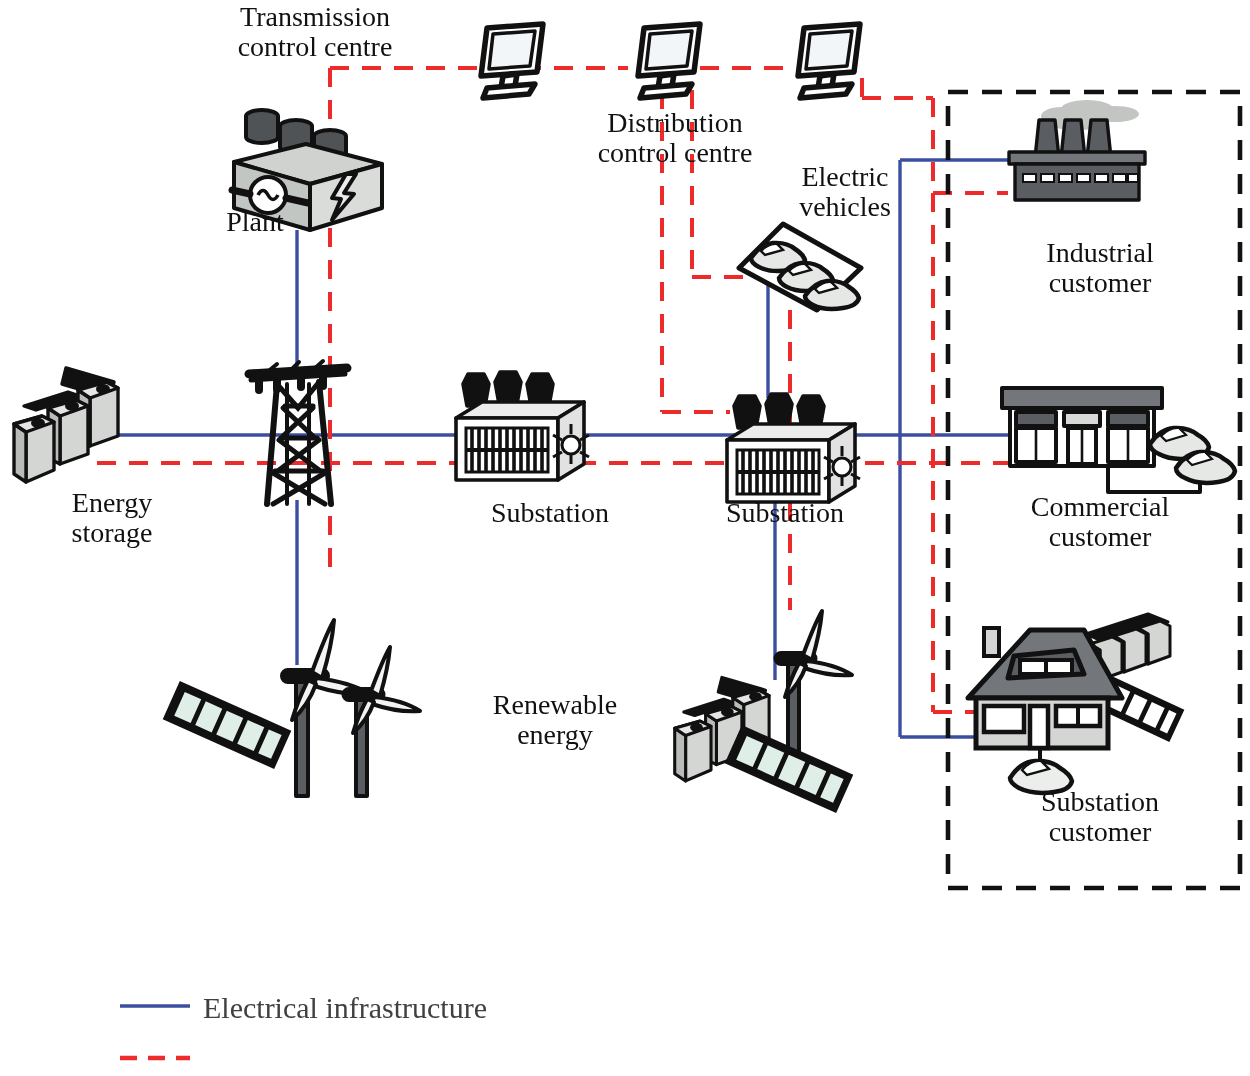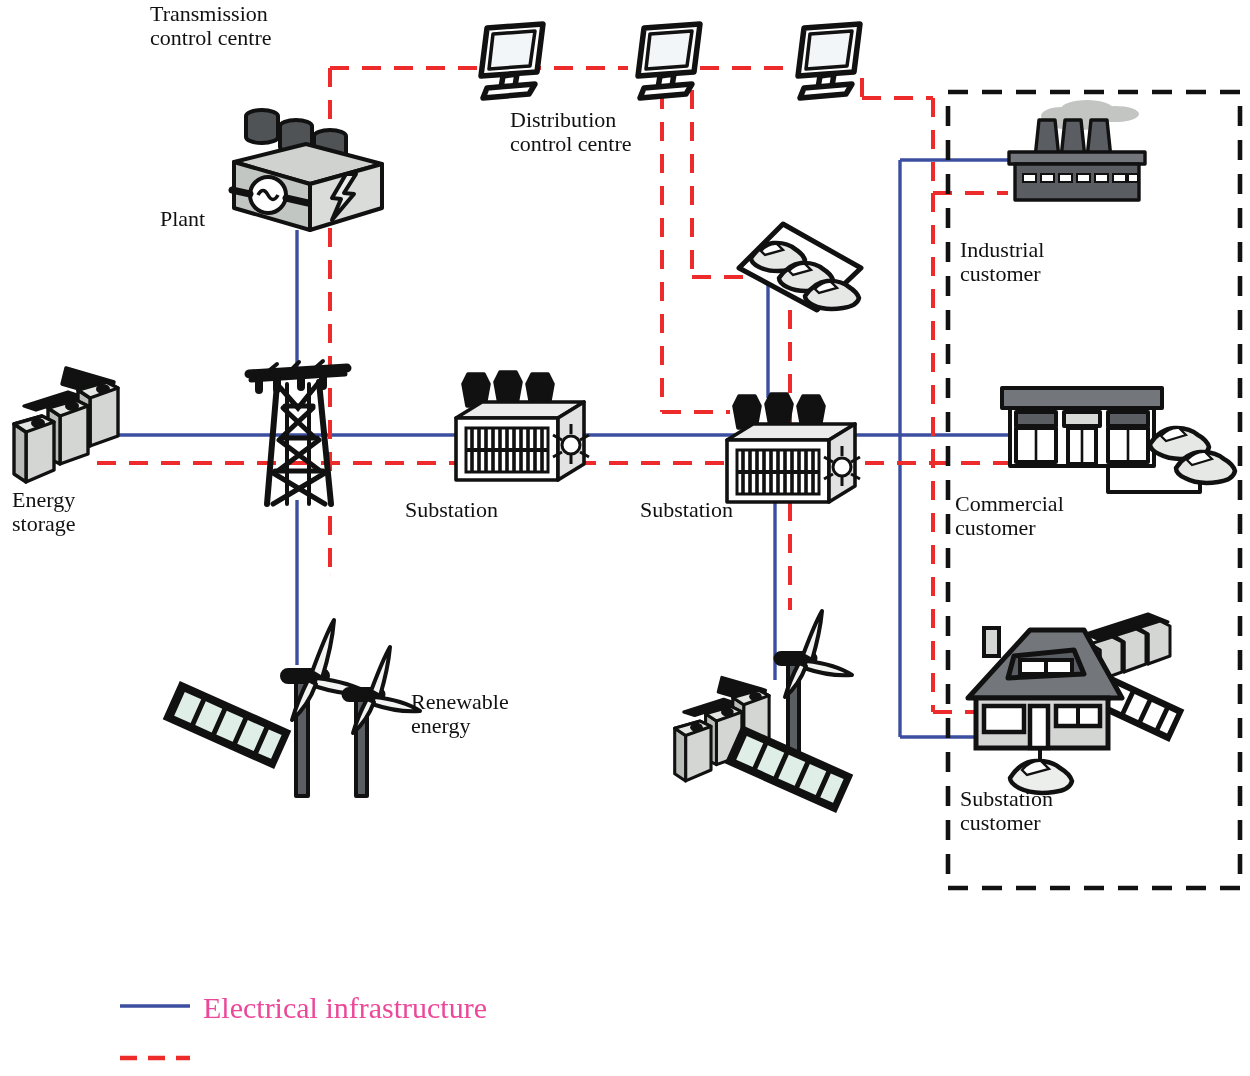--- a/index.html
+++ b/index.html
@@ -1,25 +1,25 @@
 <!DOCTYPE html>
 <html><head>
 <meta charset="utf-8">
 <style>
   html,body{margin:0;padding:0;background:#ffffff;}
   body{width:1250px;height:1076px;position:relative;overflow:hidden;
        font-family:"Liberation Serif","DejaVu Serif",serif;color:#111;}
   #stage{position:absolute;left:0;top:0;width:1250px;height:1076px;}
   #wires{position:absolute;left:0;top:0;width:1250px;height:1076px;}
   .node{position:absolute;}
-  .lbl{position:absolute;text-align:left;line-height:1.08;
+  .lbl{position:absolute;text-align:center;line-height:1.08;
        font-family:"Liberation Serif","DejaVu Serif",serif;color:#111;
-       font-size:22px;white-space:pre-line;}
+       font-size:28px;white-space:pre-line;}
   .legend-lbl{position:absolute;font-size:30px;
-       font-family:"Liberation Serif","DejaVu Serif",serif;color:#ec4899;}
+       font-family:"Liberation Serif","DejaVu Serif",serif;color:#404040;}
   svg{display:block;overflow:visible;}
 </style>
 </head>
 <body>
 
 <div id="stage">
 
   <svg id="wires" viewBox="0 0 1250 1076" width="1250" height="1076">
     <g id="electrical-lines" fill="none" stroke="#3b4ea0" stroke-width="3.4">
 
@@ -428,29 +428,31 @@
       </g>
       <path d="M60 158 q9 -10 19 -9 l8 8 l-22 6 Z" fill="#ffffff" stroke="#111" stroke-width="2.4"></path>
     </svg>
   </div>
 
   <div class="lbl" style="left:150px;top:2px;width:330px;">Transmission
 control centre</div>
   <div class="lbl" style="left:510px;top:108px;width:330px;">Distribution
 control centre</div>
   <div class="lbl" style="left:160px;top:207px;width:190px;">Plant</div>
+  <div class="lbl" style="left:715px;top:162px;width:260px;">Electric
+vehicles</div>
   <div class="lbl" style="left:960px;top:222px;width:280px;margin-top:16px;">Industrial
 customer</div>
   <div class="lbl" style="left:12px;top:488px;width:200px;">Energy
 storage</div>
   <div class="lbl" style="left:405px;top:498px;width:290px;">Substation</div>
   <div class="lbl" style="left:640px;top:498px;width:290px;">Substation</div>
   <div class="lbl" style="left:955px;top:492px;width:290px;">Commercial
 customer</div>
-  <div class="lbl" style="left:411px;top:690px;width:250px;">Renewable
+  <div class="lbl" style="left:430px;top:690px;width:250px;">Renewable
 energy</div>
   <div class="lbl" style="left:960px;top:787px;width:280px;">Substation
 customer</div>
 
   <svg style="position:absolute;left:120px;top:992px;" width="92" height="70">
     <line x1="0" y1="14" x2="70" y2="14" stroke="#3b4ea0" stroke-width="3.4"></line>
     <line x1="0" y1="66" x2="70" y2="66" stroke="#ee2b2b" stroke-width="4.4" stroke-dasharray="17 11"></line>
   </svg>
   <div class="legend-lbl" style="left:203px;top:991px;">Electrical infrastructure</div>
 

